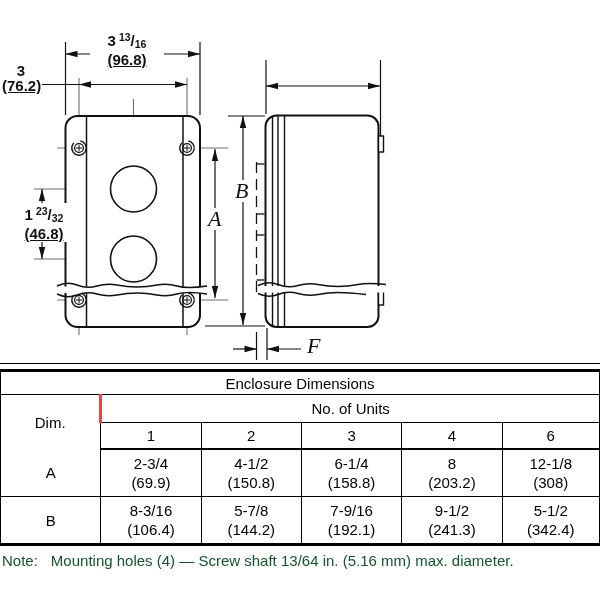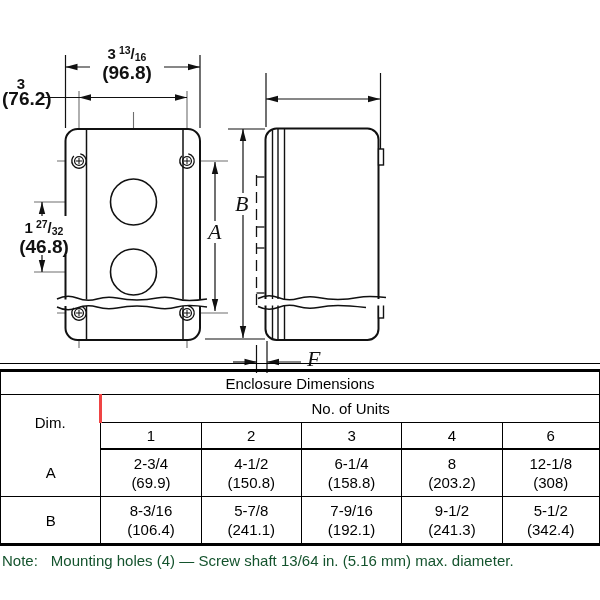--- a/index.html
+++ b/index.html
@@ -1,25 +1,25 @@
 <!DOCTYPE html>
 <html><head>
 <meta charset="utf-8">
 <style>
   html,body{margin:0;padding:0;background:#fff;}
   body{width:600px;height:600px;position:relative;overflow:hidden;
        font-family:"Liberation Sans", sans-serif;color:#000;}
 
   
-  .drawing{position:absolute;left:0;top:15px;width:600px;height:442px;border-radius:18px;}
+  .drawing{position:absolute;left:0;top:2px;width:600px;height:442px;border-radius:18px;}
   .drawing svg{position:absolute;left:0;top:0;}
 
   .dim-label{position:absolute;text-align:center;font-weight:bold;font-size:15px;
              line-height:15px;color:#111;background:#fff;padding:1px 2px;}
-  .dim-label .metric{font-size:19px;}
+  .dim-label .metric{font-size:15px;text-decoration:underline;}
   .fr-whole{font-size:15px;}
   .fr-num{font-size:10.5px;vertical-align:5px;letter-spacing:0;}
   .fr-slash{font-size:15px;}
   .fr-den{font-size:10.5px;vertical-align:-2px;}
 
   .letter-label{position:absolute;font-family:"Liberation Serif", serif;
                 font-style:italic;font-size:22px;line-height:22px;
                 background:#fff;padding:0 4px;color:#111;}
 
   
@@ -167,21 +167,21 @@
     <div><span class="fr-whole">3</span> <span class="fr-num">13</span><span class="fr-slash">/</span><span class="fr-den">16</span></div>
     <div class="metric">(96.8)</div>
   </div>
 
   <div class="dim-label" style="left:0px;top:60px;width:38px;">
     <div>3</div>
     <div class="metric">(76.2)</div>
   </div>
 
   <div class="dim-label" style="left:14px;top:201px;width:56px;">
-    <div><span class="fr-whole">1</span> <span class="fr-num">27</span><span class="fr-slash">/</span><span class="fr-den">32</span></div>
+    <div><span class="fr-whole">1</span> <span class="fr-num">23</span><span class="fr-slash">/</span><span class="fr-den">32</span></div>
     <div class="metric">(46.8)</div>
   </div>
 
 
   <div class="letter-label" style="left:204px;top:206px;">A</div>
   <div class="letter-label" style="left:231px;top:178px;">B</div>
   <div class="letter-label" style="left:303px;top:333px;">F</div>
 </div>
 
 <div class="top-rule"></div>
@@ -234,21 +234,21 @@
         </td>
   </tr>
   <tr class="row-b">
     <td class="t-data t-rowlabel">B</td>
     <td class="t-data">
           <div>8-3/16</div>
           <div>(106.4)</div>
         </td>
     <td class="t-data">
           <div>5-7/8</div>
-          <div>(241.1)</div>
+          <div>(144.2)</div>
         </td>
     <td class="t-data">
           <div>7-9/16</div>
           <div>(192.1)</div>
         </td>
     <td class="t-data">
           <div>9-1/2</div>
           <div>(241.3)</div>
         </td>
     <td class="t-data">

